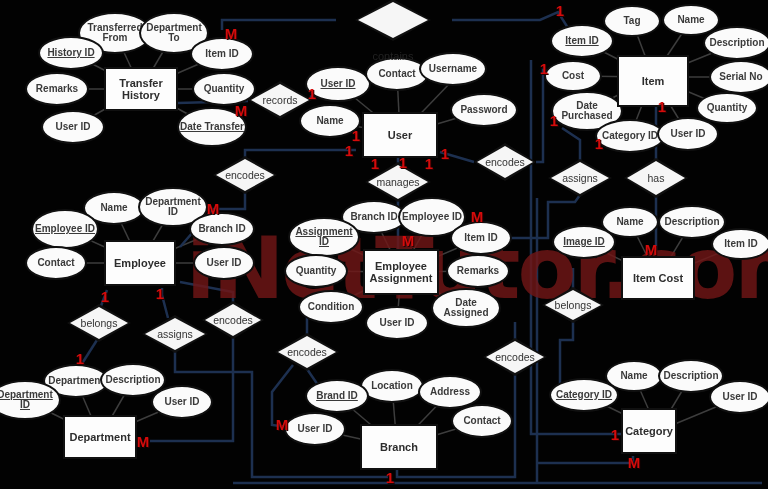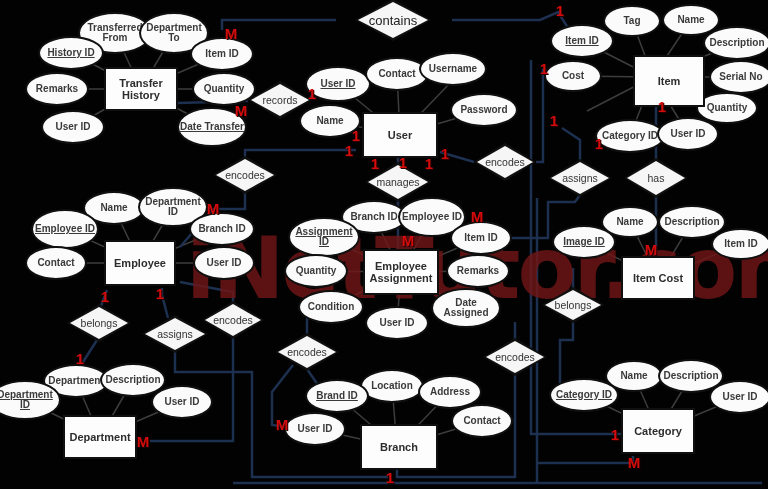--- a/index.html
+++ b/index.html
@@ -18,21 +18,21 @@
   .ent{position:absolute;z-index:5;background:#fdfdfd;border:2px solid #101010;
       display:flex;align-items:center;justify-content:center;text-align:center;
       font-size:11px;font-weight:bold;color:#2d2d2d;line-height:1.1;box-sizing:border-box;padding:2px;}
   .dia{position:absolute;z-index:4;}
   .dia .shape{position:absolute;left:0;top:0;right:0;bottom:0;background:#101010;
       clip-path:polygon(50% 0,100% 50%,50% 100%,0 50%);}
   .dia .shape::after{content:"";position:absolute;left:3px;top:3px;right:3px;bottom:3px;
       background:#f6f6f6;clip-path:polygon(50% 0,100% 50%,50% 100%,0 50%);}
   .dia span{position:absolute;left:0;top:0;width:100%;height:100%;display:flex;align-items:center;
       justify-content:center;font-size:10.5px;color:#333;z-index:1;}
-  .dia.big span{font-size:13px;color:#222;}
+  .dia.big span{font-size:11px;color:#222;margin-top:36px;}
   .mk{position:absolute;z-index:6;transform:translate(-50%,-50%);font-size:15px;font-weight:bold;
       color:#d40b0b;text-shadow:1px 1px 0 #2a0000;line-height:1;}
 </style>
 </head>
 <body>
 
 <div id="canvas">
 
   <svg id="attr-links" class="layer" width="768" height="489">
       <line x1="115" y1="33" x2="141" y2="89" stroke="#3d3d3d" stroke-width="1.5"></line>
@@ -127,39 +127,39 @@
   </svg>
 
   <div class="wm">iNetTutor.com</div>
 
   <div class="ent" id="ent-th" style="left:104px;top:67px;width:74px;height:44px">
       <span>Transfer History</span>
     </div>
   <div class="ent" id="ent-user" style="left:362px;top:112px;width:76px;height:46px">
       <span>User</span>
     </div>
-  <div class="ent" id="ent-item" style="left:633px;top:55px;width:72px;height:52px">
+  <div class="ent" id="ent-item" style="left:617px;top:55px;width:72px;height:52px">
       <span>Item</span>
     </div>
   <div class="ent" id="ent-emp" style="left:104px;top:240px;width:72px;height:46px">
       <span>Employee</span>
     </div>
   <div class="ent" id="ent-ea" style="left:363px;top:249px;width:76px;height:46px">
       <span>Employee Assignment</span>
     </div>
   <div class="ent" id="ent-ii" style="left:621px;top:256px;width:74px;height:44px">
       <span>Item Cost</span>
     </div>
   <div class="ent" id="ent-dep" style="left:63px;top:415px;width:74px;height:44px">
       <span>Department</span>
     </div>
   <div class="ent" id="ent-br" style="left:360px;top:424px;width:78px;height:46px">
       <span>Branch</span>
     </div>
-  <div class="ent" id="ent-cat" style="left:621px;top:408px;width:74px;height:46px">
+  <div class="ent" id="ent-cat" style="left:621px;top:408px;width:56px;height:46px">
       <span>Category</span>
     </div>
 
   <div class="el" style="left:78px;top:12px;width:74px;height:42px">
       <span>Transferred From</span>
     </div>
   <div class="el" style="left:139px;top:12px;width:70px;height:42px">
       <span>Department To</span>
     </div>
   <div class="el key" style="left:38px;top:36px;width:66px;height:34px">
@@ -210,20 +210,23 @@
       <span>Item ID</span>
     </div>
   <div class="el" style="left:709px;top:60px;width:64px;height:34px">
       <span>Serial No</span>
     </div>
   <div class="el" style="left:544px;top:60px;width:58px;height:32px">
       <span>Cost</span>
     </div>
   <div class="el" style="left:696px;top:92px;width:62px;height:32px">
       <span>Quantity</span>
+    </div>
+  <div class="el" style="left:551px;top:91px;width:72px;height:40px">
+      <span>Date Purchased</span>
     </div>
   <div class="el" style="left:595px;top:119px;width:70px;height:34px">
       <span>Category ID</span>
     </div>
   <div class="el" style="left:657px;top:117px;width:62px;height:34px">
       <span>User ID</span>
     </div>
 
   <div class="el" style="left:83px;top:191px;width:62px;height:34px">
       <span>Name</span>

